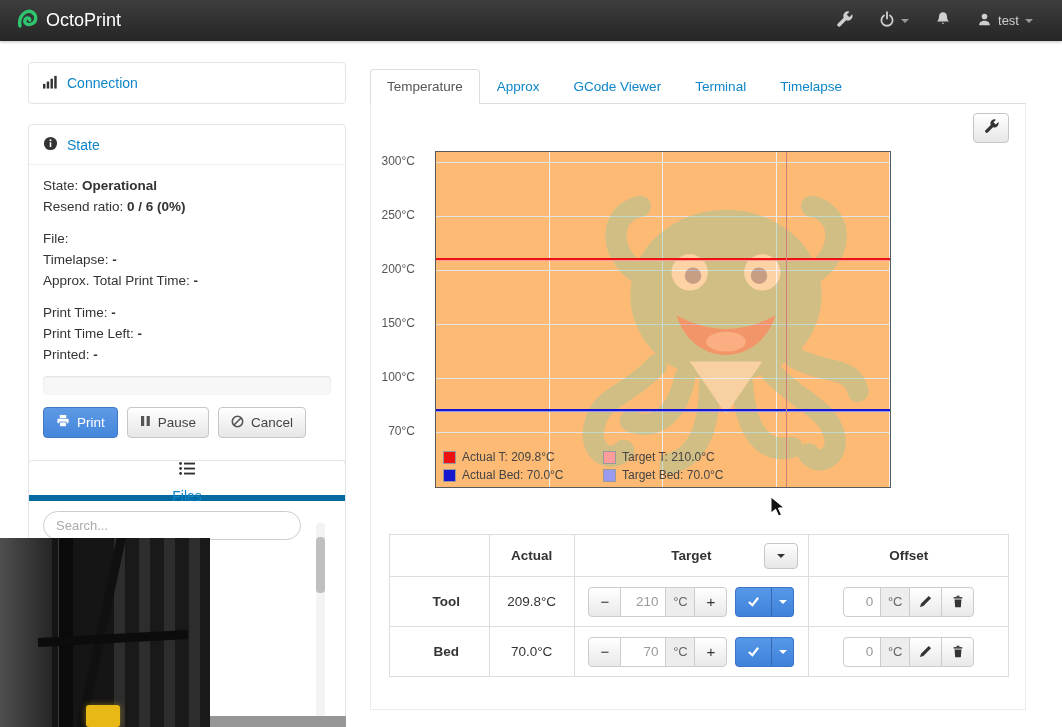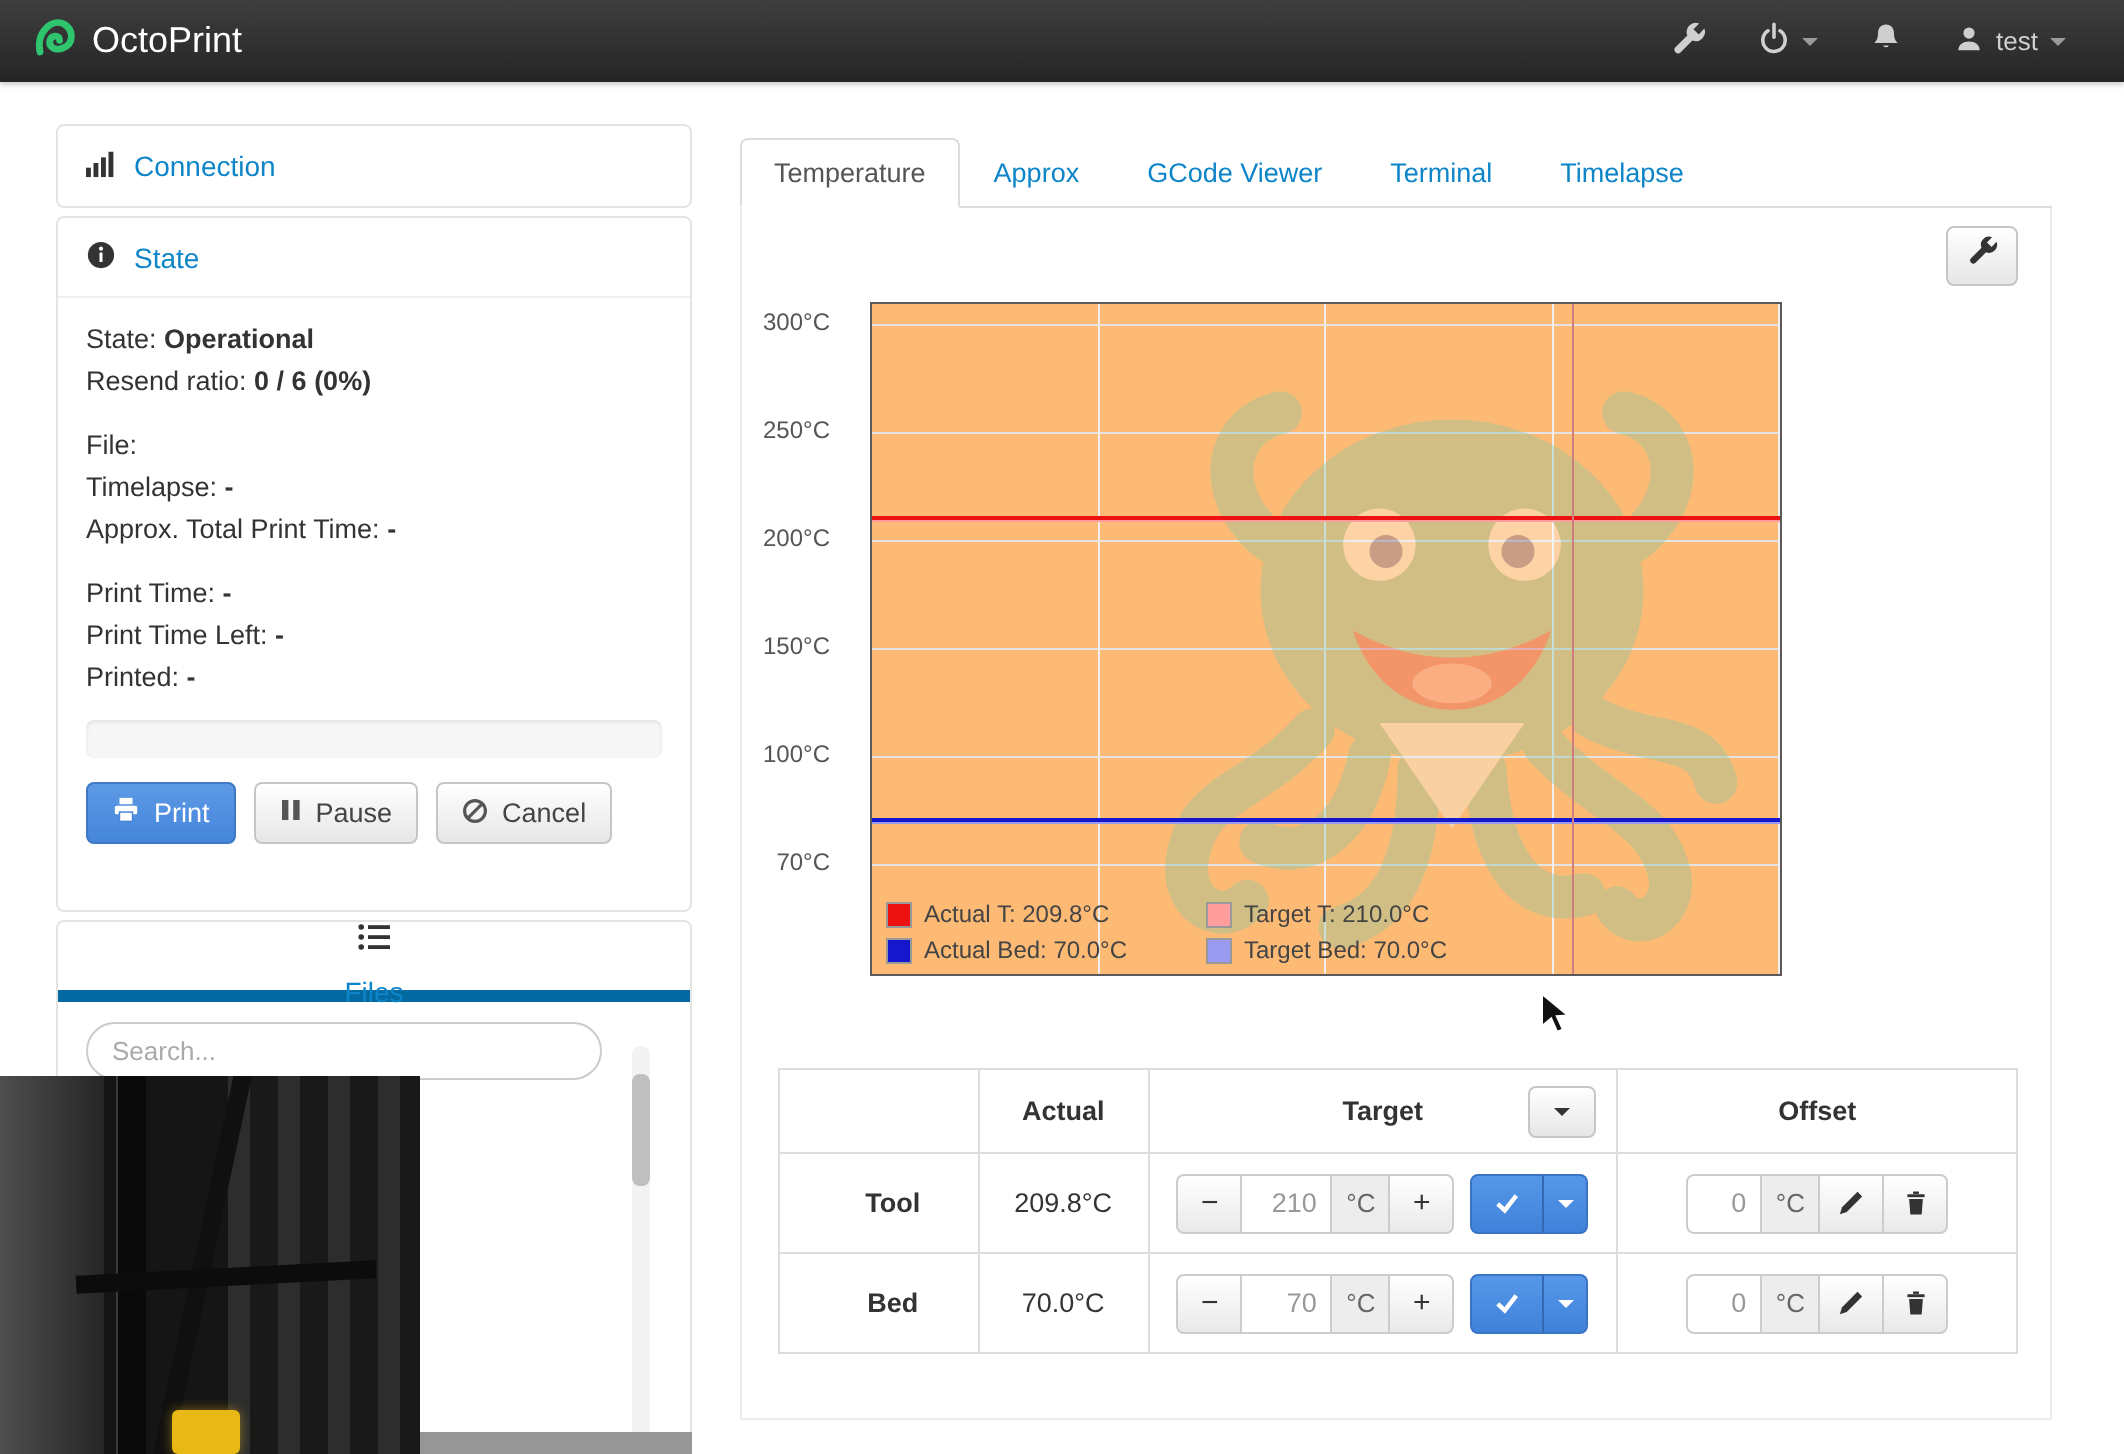--- a/index.html
+++ b/index.html
@@ -14,21 +14,21 @@
   .nav-right{display:flex;align-items:center;height:41px;}
   .nav-item{display:flex;align-items:center;gap:6px;padding:0 13px;color:#cfcfcf;font-size:13px;cursor:pointer;height:41px;}
   .caret{width:0;height:0;border-left:4px solid transparent;border-right:4px solid transparent;border-top:4px solid #9a9a9a;display:inline-block;}
 
   
   .panel{position:absolute;left:28px;width:318px;background:#fff;border:1px solid #e4e4e4;border-radius:4px;}
   .panel-header{display:flex;align-items:center;gap:9px;padding:0 14px;height:40px;font-size:14px;}
   .panel-header .title{color:#0d85c8;cursor:pointer;}
   .panel-header .spacer{flex:1;}
   #panel-connection{top:62px;height:42px;}
-  #panel-state{top:108px;height:348px;}
+  #panel-state{top:124px;height:348px;}
   #panel-state .panel-header{border-bottom:1px solid #efefef;}
   .state-body{padding:10px 14px 12px;font-size:13.5px;line-height:21px;color:#333;}
   .state-group{margin-bottom:11px;}
   .progress{height:19px;background:#f7f7f7;border-radius:4px;box-shadow:inset 0 1px 2px rgba(0,0,0,.09);margin:4px 0 12px;}
   .btn{display:inline-flex;align-items:center;gap:7px;font-size:13.5px;padding:6px 12px;border-radius:4px;
     border:1px solid #c6c6c6;background:linear-gradient(#ffffff,#e6e6e6);color:#444;cursor:pointer;}
   .btn-primary{background:linear-gradient(#5d9ae6,#4586db);border-color:#3f78c4;color:#fff;}
   .btn-row{display:flex;gap:9px;margin-top:2px;}
 
   #panel-files{top:460px;height:268px;}

